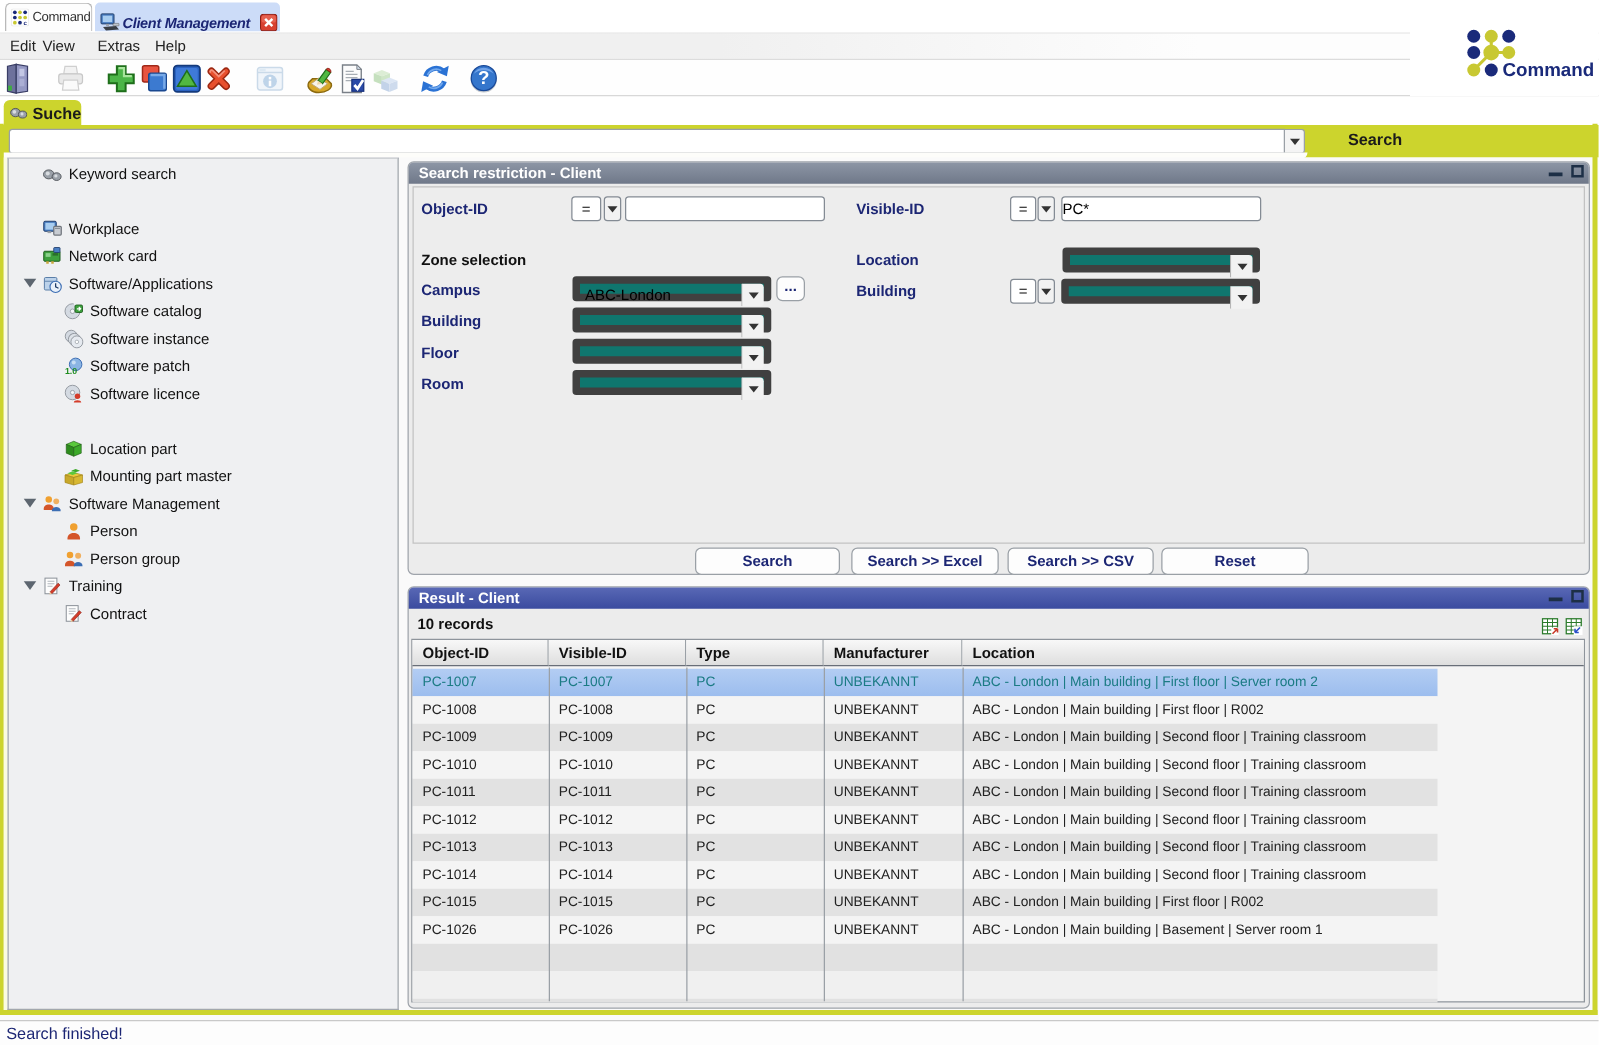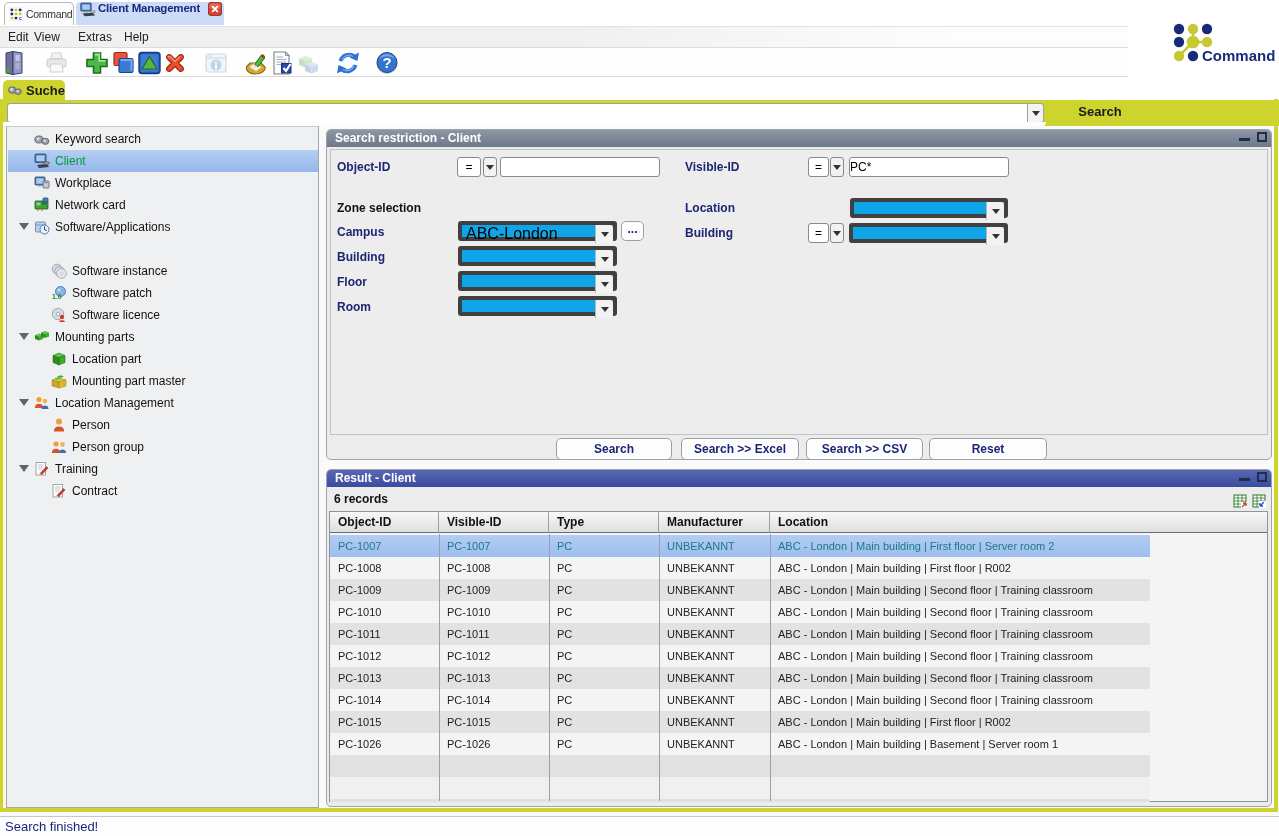--- a/index.html
+++ b/index.html
@@ -5,21 +5,21 @@
 * { margin:0; padding:0; box-sizing:border-box; }
 html,body { width:1279px; height:836px; overflow:hidden; background:#fff;
   font-family:"Liberation Sans", sans-serif; position:relative; }
 .abs { position:absolute; }
 
 #tabbar { left:0; top:0; width:1279px; height:26px; background:#fff; }
 .tab1 { left:4px; top:2px; height:23px; width:70px; background:#fdfdfd;
   border:1px solid #b9b9b9; border-bottom:none; border-radius:5px 5px 0 0;
   display:flex; align-items:center; }
 .tab2 { left:76px; top:2px; height:23px; width:148px; background:#ccdcf8;
-  border-radius:4px 4px 0 0; display:flex; align-items:flex-start; }
+  border-radius:4px 4px 0 0; display:flex; align-items:flex-end;font-style:italic; }
 #tabline { left:0; top:26px; width:1279px; height:1px; background:#e3e3e3; }
 
 #menubar { left:0; top:27px; width:1279px; height:21px;
   background:linear-gradient(90deg,#f0f0f0 0,#f0f0f0 45%,#fdfdfd 75%);
   border-bottom:1px solid #dcdcdc; font-size:12px; color:#222; }
 #menubar span { position:absolute; top:3px; }
 
 #toolbar { left:0; top:48px; width:1279px; height:29px;
   background:#fefefe; border-bottom:1px solid #d8d8d8; }
 #logobox { left:1128px; top:14px; width:151px; height:63px; background:#fff; }
@@ -71,22 +71,22 @@
   border:1px solid #c2c2c2; }
 .flabel { position:absolute; font-weight:bold; font-size:12px; color:#1c2674; }
 .field { position:absolute; background:#fff; border:1px solid #848b94;
   border-radius:3px; height:20px; font-size:12px; color:#000; }
 .eq { width:24px; text-align:center; line-height:18px; }
 .arrbtn { position:absolute; width:14px; height:20px; background:#f2f2f2;
   border:1px solid #848b94; border-radius:3px; }
 .arrbtn:after, .combo .ca:after { content:""; position:absolute; left:50%; top:50%;
   margin:-2px 0 0 -4px; border-left:4px solid transparent; border-right:4px solid transparent;
   border-top:5px solid #333; }
-.combo { position:absolute; background:#0ea5e9; border:4px solid #404040;
-  border-radius:3px; height:20px; font-size:16px; }
+.combo { position:absolute; background:#0f766e; border:6px solid #404040;
+  border-radius:3px; height:20px; font-size:12px; }
 .combo .ca { position:absolute; right:0; top:0; width:18px; height:18px;
   background:#f2f2f2; border-left:1px solid #b5b5b5; border-radius:0 3px 3px 0; }
 .fbtn { position:absolute; background:#fdfdfd; border:1px solid #9aa0a6;
   border-radius:5px; text-align:center; font-weight:bold; font-size:12px;
   color:#1c2674; height:22px; line-height:20px; }
 
 #recbar { left:334px; top:492px; font-weight:bold; font-size:12px; color:#111; }
 #rtable { left:329px; top:511px; width:939px; height:291px; background:#f4f4f4;
   border:1px solid #8e949b; }
 .th { position:absolute; top:0; height:21px; background:linear-gradient(#f8f8f8,#dedede);
@@ -258,30 +258,20 @@
 <div class="abs" id="tree">
   <div class="trow" style="top:1px">
       <svg class="ticon" width="16" height="16" viewBox="0 0 16 16" style="left:26px;top:3px">
         <ellipse cx="5" cy="8.5" rx="4.2" ry="3.6" fill="#9aa0a8" stroke="#4a4f55" stroke-width="0.7"></ellipse>
         <ellipse cx="11.3" cy="10.3" rx="3.6" ry="3.1" fill="#9aa0a8" stroke="#4a4f55" stroke-width="0.7"></ellipse>
         <circle cx="4.2" cy="7.8" r="1.6" fill="#d8dce0"></circle>
         <circle cx="10.7" cy="9.7" r="1.3" fill="#d8dce0"></circle>
       </svg>
       <span class="txt" style="position:absolute;left:47px">Keyword search</span>
     </div>
-  <div class="trow tsel" style="top:23px">
-      <svg class="ticon" width="16" height="16" viewBox="0 0 16 16" style="left:26px;top:3px">
-        <rect x="1" y="1" width="11" height="8.5" rx="1" fill="#4a7ec2" stroke="#23406e" stroke-width="0.8"></rect>
-        <rect x="2.4" y="2.4" width="8.2" height="5.6" fill="#a8cdf0"></rect>
-        <rect x="5" y="9.5" width="3" height="1.8" fill="#9aa0a8"></rect>
-        <path d="M3 12 L13 11 L15 14 L5 15 Z" fill="#3a3f45"></path>
-        <rect x="10" y="9" width="5" height="2.2" rx="0.5" fill="#c0c6cc" stroke="#555"></rect>
-      </svg>
-      <span class="txt" style="position:absolute;left:47px">Client</span>
-    </div>
   <div class="trow" style="top:45px">
       <svg class="ticon" width="16" height="16" viewBox="0 0 16 16" style="left:26px;top:3px">
         <rect x="1" y="2" width="10" height="8" rx="1" fill="#4a7ec2" stroke="#23406e" stroke-width="0.8"></rect>
         <rect x="2.3" y="3.3" width="7.4" height="5.4" fill="#a8cdf0"></rect>
         <rect x="4" y="10" width="3" height="1.5" fill="#9aa0a8"></rect>
         <rect x="9" y="6" width="6" height="7" rx="0.8" fill="#c8ccd2" stroke="#70757c"></rect>
         <rect x="10" y="7.2" width="4" height="1" fill="#8a9098"></rect>
       </svg>
       <span class="txt" style="position:absolute;left:47px">Workplace</span>
     </div>
@@ -299,20 +289,30 @@
   <div class="trow" style="top:89px">
       <span class="tri" style="top:7px"></span>
       <svg class="ticon" width="16" height="16" viewBox="0 0 16 16" style="left:26px;top:3px">
         <rect x="1.5" y="3" width="10" height="10" rx="1" fill="#bcd2ea" stroke="#5a7ea8" stroke-width="0.8"></rect>
         <path d="M1.5 6 L11.5 6" stroke="#5a7ea8" stroke-width="0.7"></path>
         <circle cx="10.5" cy="10.5" r="4.5" fill="#e8f0fa" stroke="#3c6eb4" stroke-width="0.9"></circle>
         <path d="M10.5 7.5 L10.5 10.5 L12.8 11.6" stroke="#1d3a66" stroke-width="1" fill="none"></path>
       </svg>
       <span class="txt" style="position:absolute;left:47px">Software/Applications</span>
     </div>
+  <div class="trow" style="top:111px">
+      <svg class="ticon" width="16" height="16" viewBox="0 0 16 16" style="left:43px;top:3px">
+        <circle cx="7" cy="8" r="6" fill="#d4dae2" stroke="#8a9098" stroke-width="0.7"></circle>
+        <circle cx="7" cy="8" r="1.8" fill="#f4f6f8" stroke="#8a9098" stroke-width="0.6"></circle>
+        <path d="M8 2 A6 6 0 0 1 13 8" stroke="#f8fafc" stroke-width="1.4" fill="none"></path>
+        <rect x="9" y="3" width="6" height="6" rx="1" fill="#3da03d" stroke="#1e5c1e" stroke-width="0.7"></rect>
+        <path d="M10.5 6 L13.5 6 M12 4.5 L13.5 6 L12 7.5" stroke="#fff" stroke-width="1" fill="none"></path>
+      </svg>
+      <span class="txt" style="position:absolute;left:64px">Software catalog</span>
+    </div>
   <div class="trow" style="top:133px">
       <svg class="ticon" width="16" height="16" viewBox="0 0 16 16" style="left:43px;top:3px">
         <circle cx="6" cy="6" r="4.8" fill="#d4dae2" stroke="#8a9098" stroke-width="0.7"></circle>
         <circle cx="6" cy="6" r="1.4" fill="#fff" stroke="#8a9098" stroke-width="0.5"></circle>
         <circle cx="8.5" cy="8.5" r="4.8" fill="#dde2e8" stroke="#8a9098" stroke-width="0.7"></circle>
         <circle cx="8.5" cy="8.5" r="1.4" fill="#fff" stroke="#8a9098" stroke-width="0.5"></circle>
         <circle cx="10.5" cy="10.5" r="4.8" fill="#e6eaf0" stroke="#8a9098" stroke-width="0.7"></circle>
         <circle cx="10.5" cy="10.5" r="1.4" fill="#fff" stroke="#8a9098" stroke-width="0.5"></circle>
       </svg>
       <span class="txt" style="position:absolute;left:64px">Software instance</span>
@@ -326,32 +326,20 @@
       <span class="txt" style="position:absolute;left:64px">Software patch</span>
     </div>
   <div class="trow" style="top:177px">
       <svg class="ticon" width="16" height="16" viewBox="0 0 16 16" style="left:43px;top:3px">
         <circle cx="7" cy="7" r="5.8" fill="#d4dae2" stroke="#8a9098" stroke-width="0.7"></circle>
         <circle cx="7" cy="7" r="1.7" fill="#f4f6f8" stroke="#8a9098" stroke-width="0.6"></circle>
         <circle cx="11" cy="10" r="2.2" fill="#d43c2a"></circle>
         <path d="M8 15 C8 12.5 14 12.5 14 15 Z" fill="#d43c2a"></path>
       </svg>
       <span class="txt" style="position:absolute;left:64px">Software licence</span>
-    </div>
-  <div class="trow" style="top:199px">
-      <span class="tri" style="top:7px"></span>
-      <svg class="ticon" width="16" height="16" viewBox="0 0 16 16" style="left:26px;top:3px">
-        <path d="M1 6 L5 4.5 L9 6 L5 7.5 Z" fill="#5ac83c"></path>
-        <path d="M1 6 L1 10 L5 11.5 L5 7.5 Z" fill="#2e8c1e"></path>
-        <path d="M5 7.5 L9 6 L9 10 L5 11.5 Z" fill="#3daa2a"></path>
-        <path d="M7 3.5 L11 2 L15 3.5 L11 5 Z" fill="#5ac83c"></path>
-        <path d="M7 3.5 L7 7.5 L11 9 L11 5 Z" fill="#2e8c1e"></path>
-        <path d="M11 5 L15 3.5 L15 7.5 L11 9 Z" fill="#3daa2a"></path>
-      </svg>
-      <span class="txt" style="position:absolute;left:47px">Mounting parts</span>
     </div>
   <div class="trow" style="top:221px">
       <svg class="ticon" width="16" height="16" viewBox="0 0 16 16" style="left:43px;top:3px">
         <path d="M2 4.5 L8 2 L14 4.5 L8 7 Z" fill="#5ac83c" stroke="#1e5c14" stroke-width="0.5"></path>
         <path d="M2 4.5 L2 11.5 L8 14 L8 7 Z" fill="#2e8c1e" stroke="#1e5c14" stroke-width="0.5"></path>
         <path d="M8 7 L14 4.5 L14 11.5 L8 14 Z" fill="#3daa2a" stroke="#1e5c14" stroke-width="0.5"></path>
       </svg>
       <span class="txt" style="position:absolute;left:64px">Location part</span>
     </div>
   <div class="trow" style="top:243px">
@@ -365,21 +353,21 @@
       <span class="txt" style="position:absolute;left:64px">Mounting part master</span>
     </div>
   <div class="trow" style="top:265px">
       <span class="tri" style="top:7px"></span>
       <svg class="ticon" width="16" height="16" viewBox="0 0 16 16" style="left:26px;top:3px">
         <circle cx="5" cy="4.5" r="2.6" fill="#f0a030"></circle>
         <path d="M1 12 C1 7.5 9 7.5 9 12 L9 13 L1 13 Z" fill="#d4552a"></path>
         <circle cx="11" cy="6" r="2.3" fill="#f0b060"></circle>
         <path d="M7.5 13.5 C7.5 9.5 14.5 9.5 14.5 13.5 L14.5 14 L7.5 14 Z" fill="#3c6eb4"></path>
       </svg>
-      <span class="txt" style="position:absolute;left:47px">Location Management</span>
+      <span class="txt" style="position:absolute;left:47px">Software Management</span>
     </div>
   <div class="trow" style="top:287px">
       <svg class="ticon" width="16" height="16" viewBox="0 0 16 16" style="left:43px;top:3px">
         <circle cx="8" cy="4.5" r="3" fill="#f0a030"></circle>
         <path d="M3 13.5 C3 8 13 8 13 13.5 L13 14.5 L3 14.5 Z" fill="#d4552a"></path>
       </svg>
       <span class="txt" style="position:absolute;left:64px">Person</span>
     </div>
   <div class="trow" style="top:309px">
       <svg class="ticon" width="16" height="16" viewBox="0 0 16 16" style="left:43px;top:3px">
@@ -455,21 +443,21 @@
 
 <div class="fbtn" style="left:556px;top:438px;width:116px">Search</div>
 <div class="fbtn" style="left:681px;top:438px;width:118px">Search &gt;&gt; Excel</div>
 <div class="fbtn" style="left:806px;top:438px;width:117px">Search &gt;&gt; CSV</div>
 <div class="fbtn" style="left:929px;top:438px;width:118px">Reset</div>
 <div class="abs panel" id="panel2">
   <div class="phead">Result - Client</div>
   <div class="pmin" style="right:21px"></div>
     <div class="pmax" style="right:4px"></div>
 </div>
-<div class="abs" id="recbar">6 records</div>
+<div class="abs" id="recbar">10 records</div>
 <svg class="abs" width="15" height="15" viewBox="0 0 15 15" style="left:1233px;top:494px">
     <rect x="1" y="1" width="12" height="12" fill="#fff" stroke="#2a7a2a" stroke-width="1"></rect>
     <path d="M1 4 L13 4 M1 7 L13 7 M1 10 L13 10 M5 1 L5 13 M9 1 L9 13" stroke="#2a7a2a" stroke-width="0.8"></path>
     <path d="M8 8 L14 8 L14 14 L8 14 Z" fill="#fff" stroke="none"></path>
     <path d="M9 13 L13 9 M13 9 L13 12 M13 9 L10 9" stroke="#c83c2a" stroke-width="1.3" fill="none"></path>
   </svg>
 <svg class="abs" width="15" height="15" viewBox="0 0 15 15" style="left:1252px;top:494px">
     <rect x="1" y="1" width="12" height="12" fill="#fff" stroke="#2a7a2a" stroke-width="1"></rect>
     <path d="M1 4 L13 4 M1 7 L13 7 M1 10 L13 10 M5 1 L5 13 M9 1 L9 13" stroke="#2a7a2a" stroke-width="0.8"></path>
     <path d="M7 7 L14 7 L14 14 L7 14 Z" fill="#fff" stroke="none"></path>

